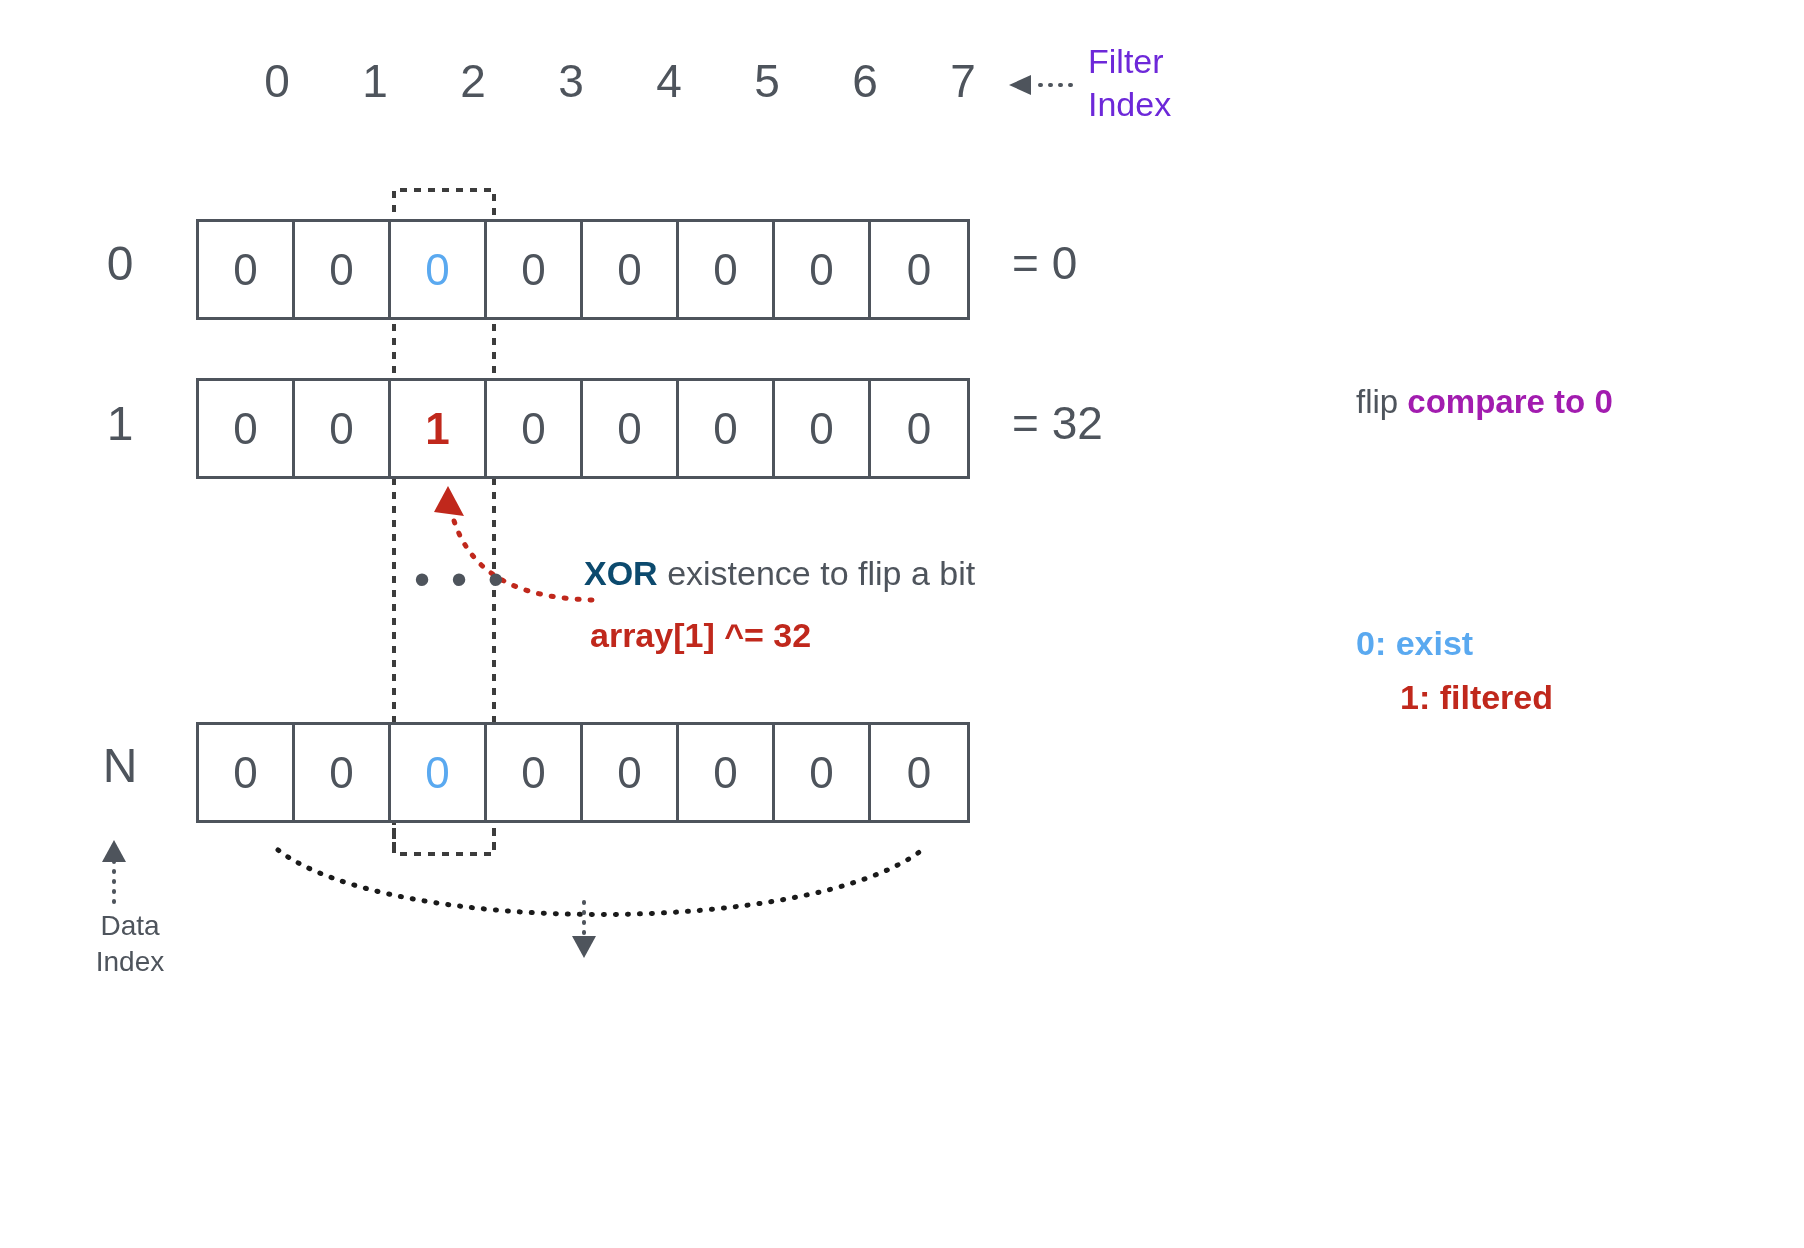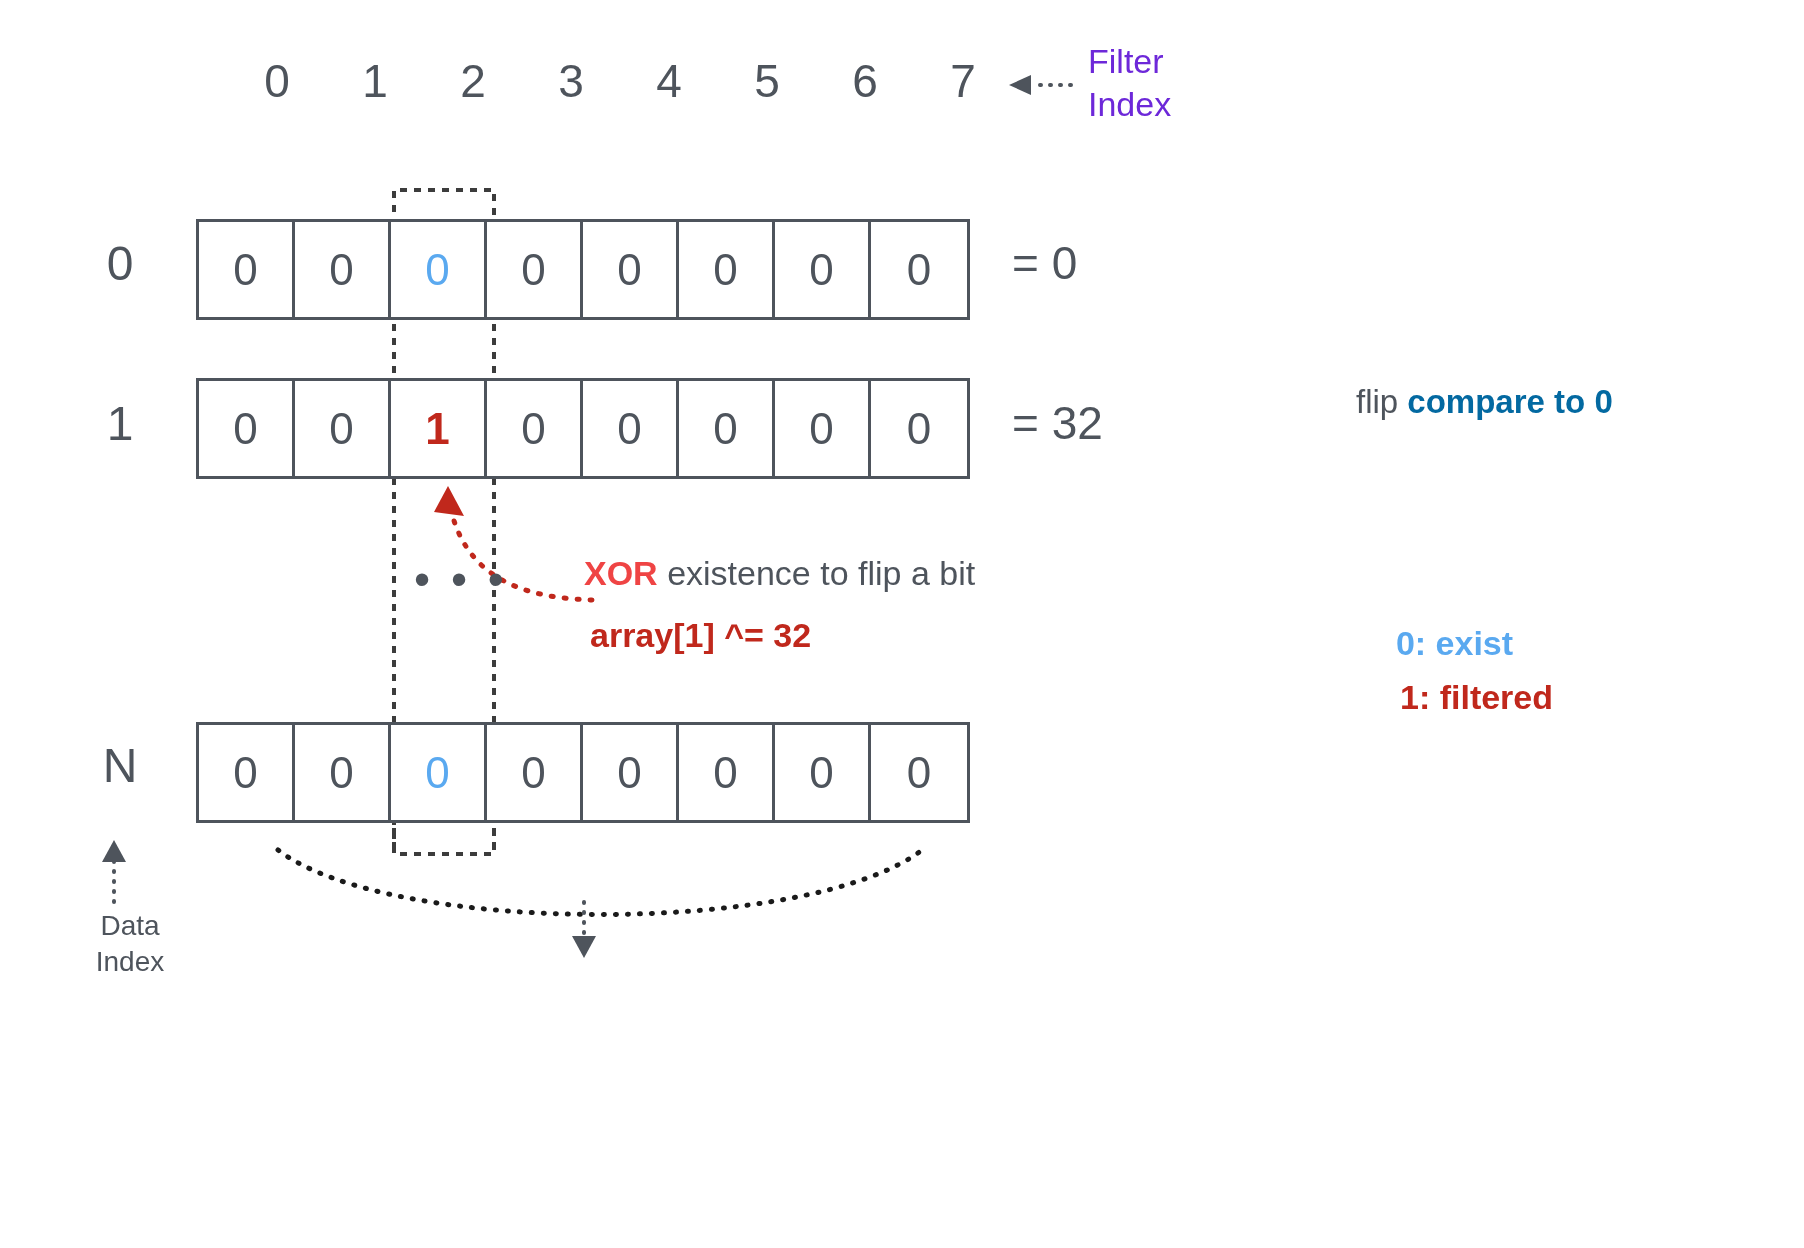--- a/index.html
+++ b/index.html
@@ -84,49 +84,49 @@
   }
 
   
   #note-compare {
     left: 1356px; top: 378px;
     font-size: 33px;
     line-height: 1.45;
     color: #4e545c;
     white-space: nowrap;
   }
-  #note-compare .hot { color: #0369a1; font-weight: 700; }
+  #note-compare .hot { color: #a21caf; font-weight: 700; }
 
   #legend {
     left: 1356px; top: 616px;
     font-size: 34px;
     line-height: 1.6;
     white-space: nowrap;
   }
-  #legend .exist { color: #5aa9f0; font-weight: 600; text-align: center; }
+  #legend .exist { color: #5aa9f0; font-weight: 600; }
   #legend .filtered { color: #c0281c; font-weight: 700; margin-left: 44px; }
 
   
   #ellipsis {
     left: 414px; top: 556px;
     font-size: 46px;
     letter-spacing: 4px;
     color: #4e545c;
     line-height: 1;
   }
 
   
   #xor-text {
     left: 584px; top: 556px;
     font-size: 34px;
     line-height: 1;
     color: #4e545c;
     white-space: nowrap;
   }
-  #xor-text .kw { color: #ef4444; font-weight: 700; }
+  #xor-text .kw { color: #0c4a6e; font-weight: 700; }
   #xor-code {
     left: 590px; top: 618px;
     font-size: 34px;
     color: #c0281c;
     font-weight: 600;
     line-height: 1;
     white-space: nowrap;
   }
 
   

